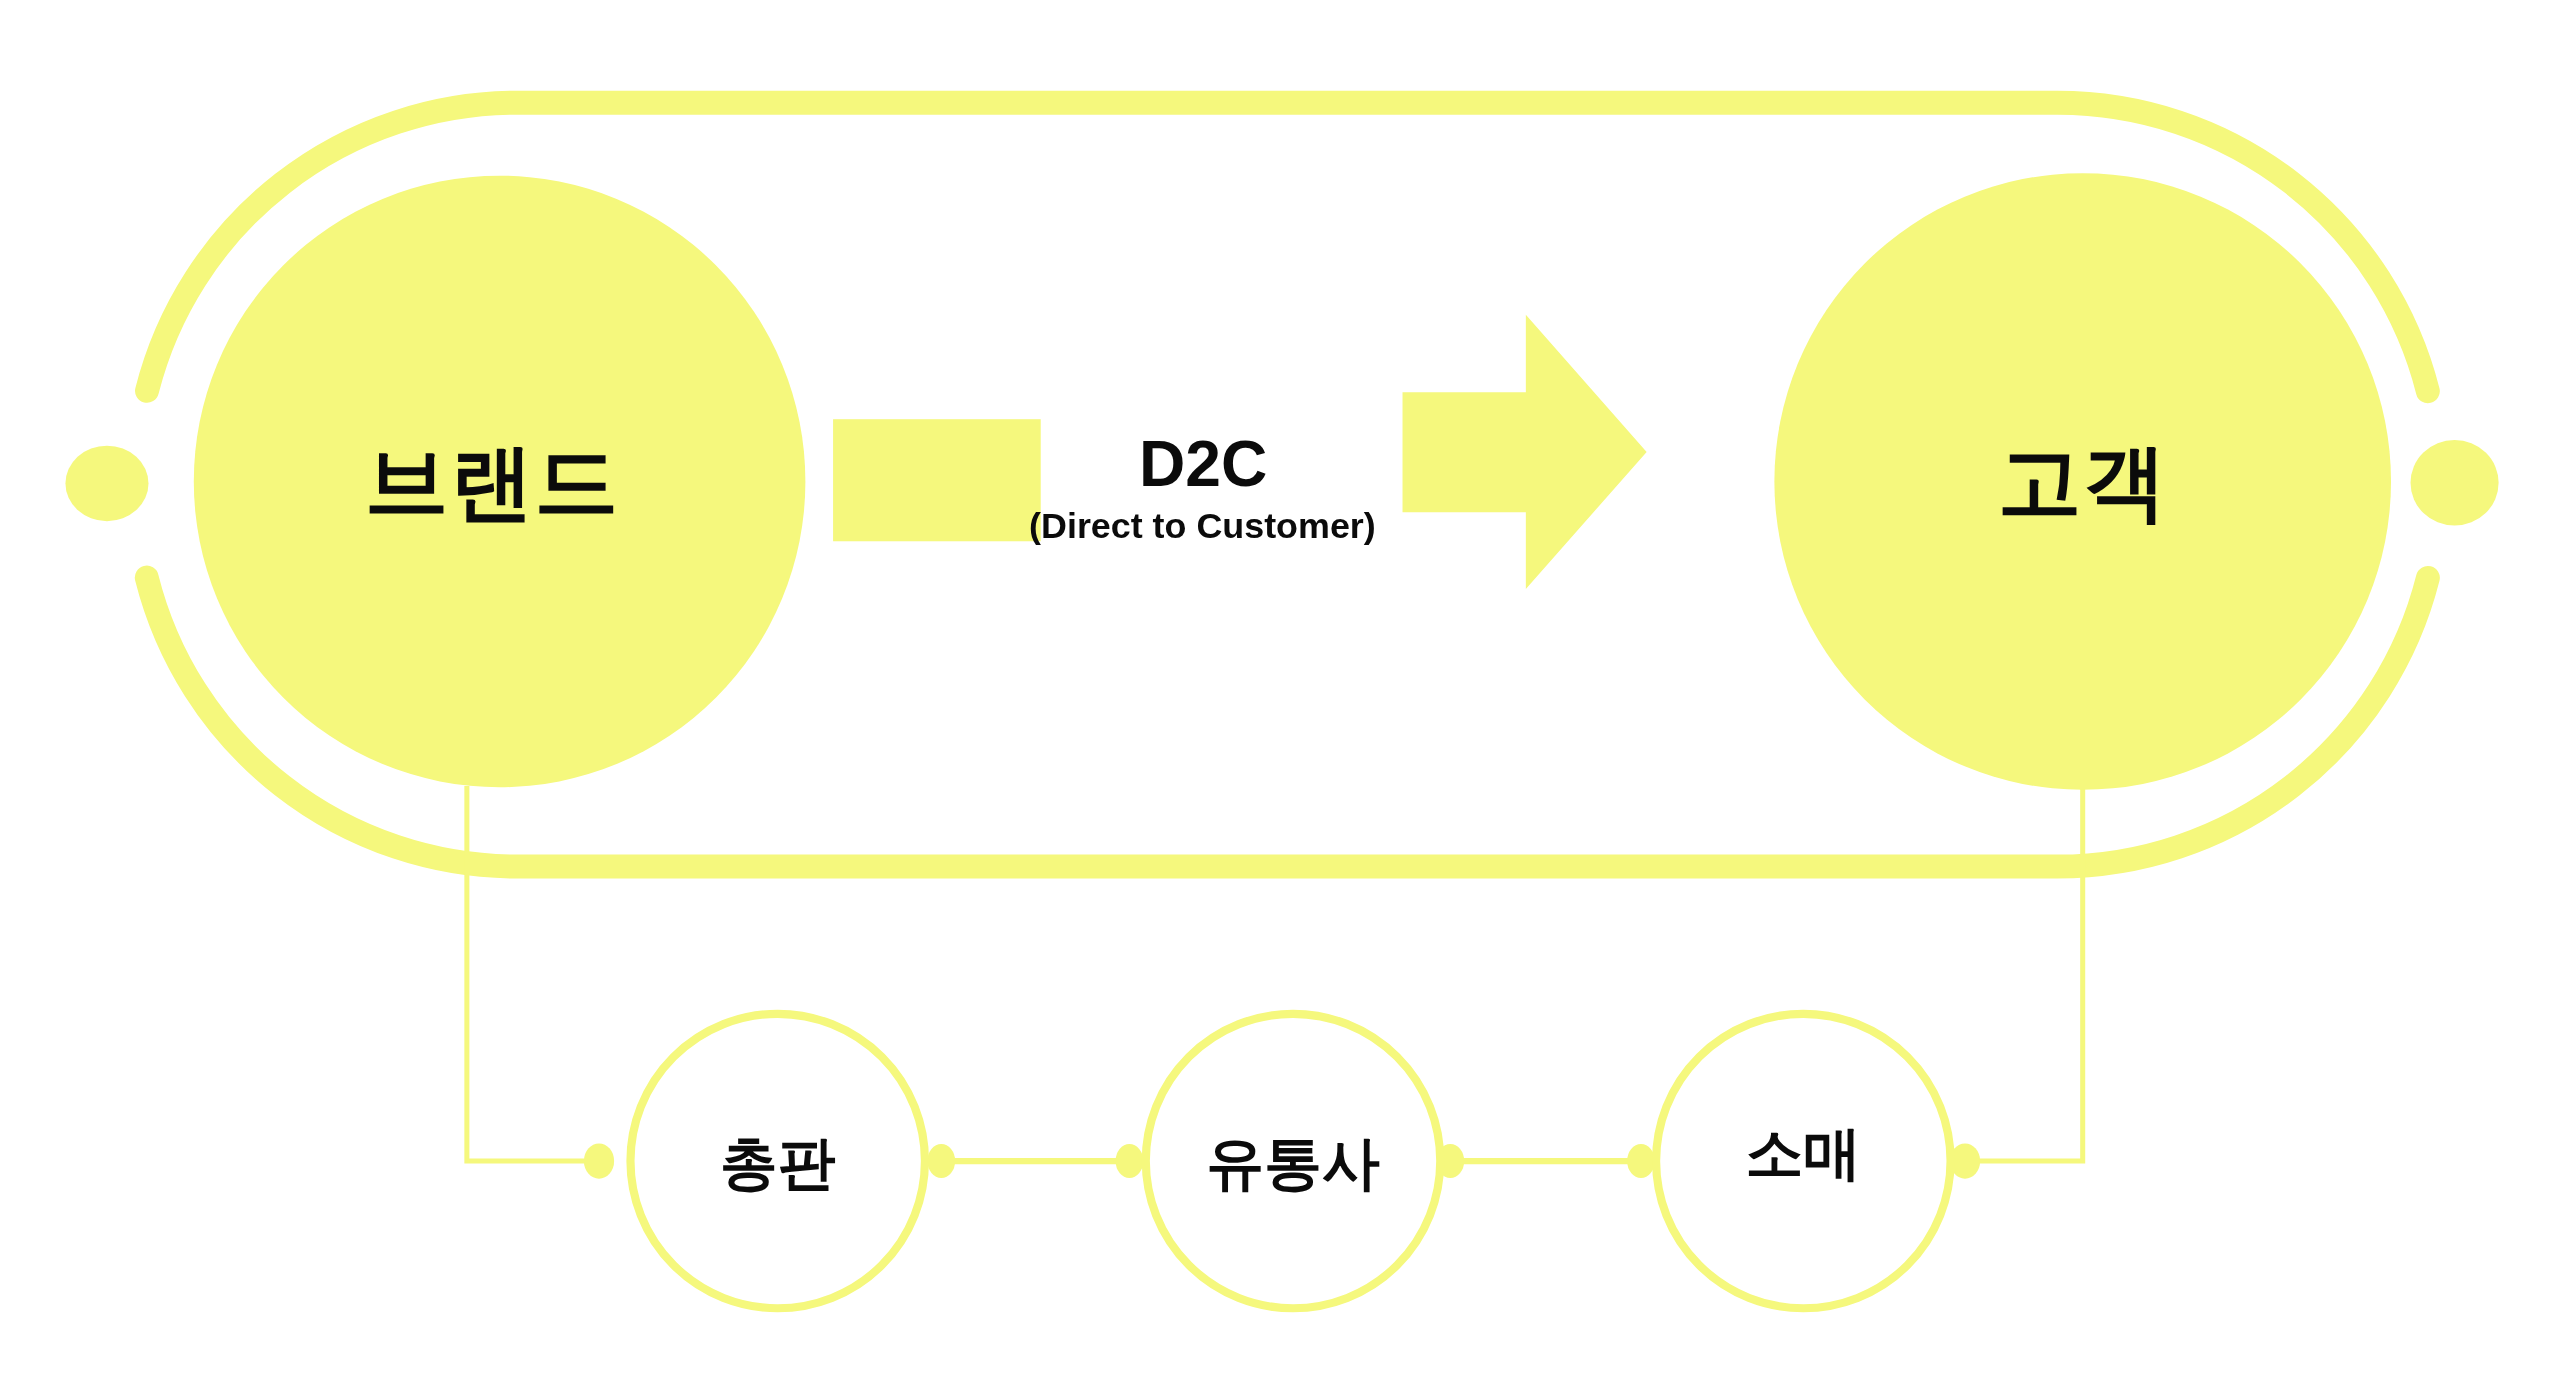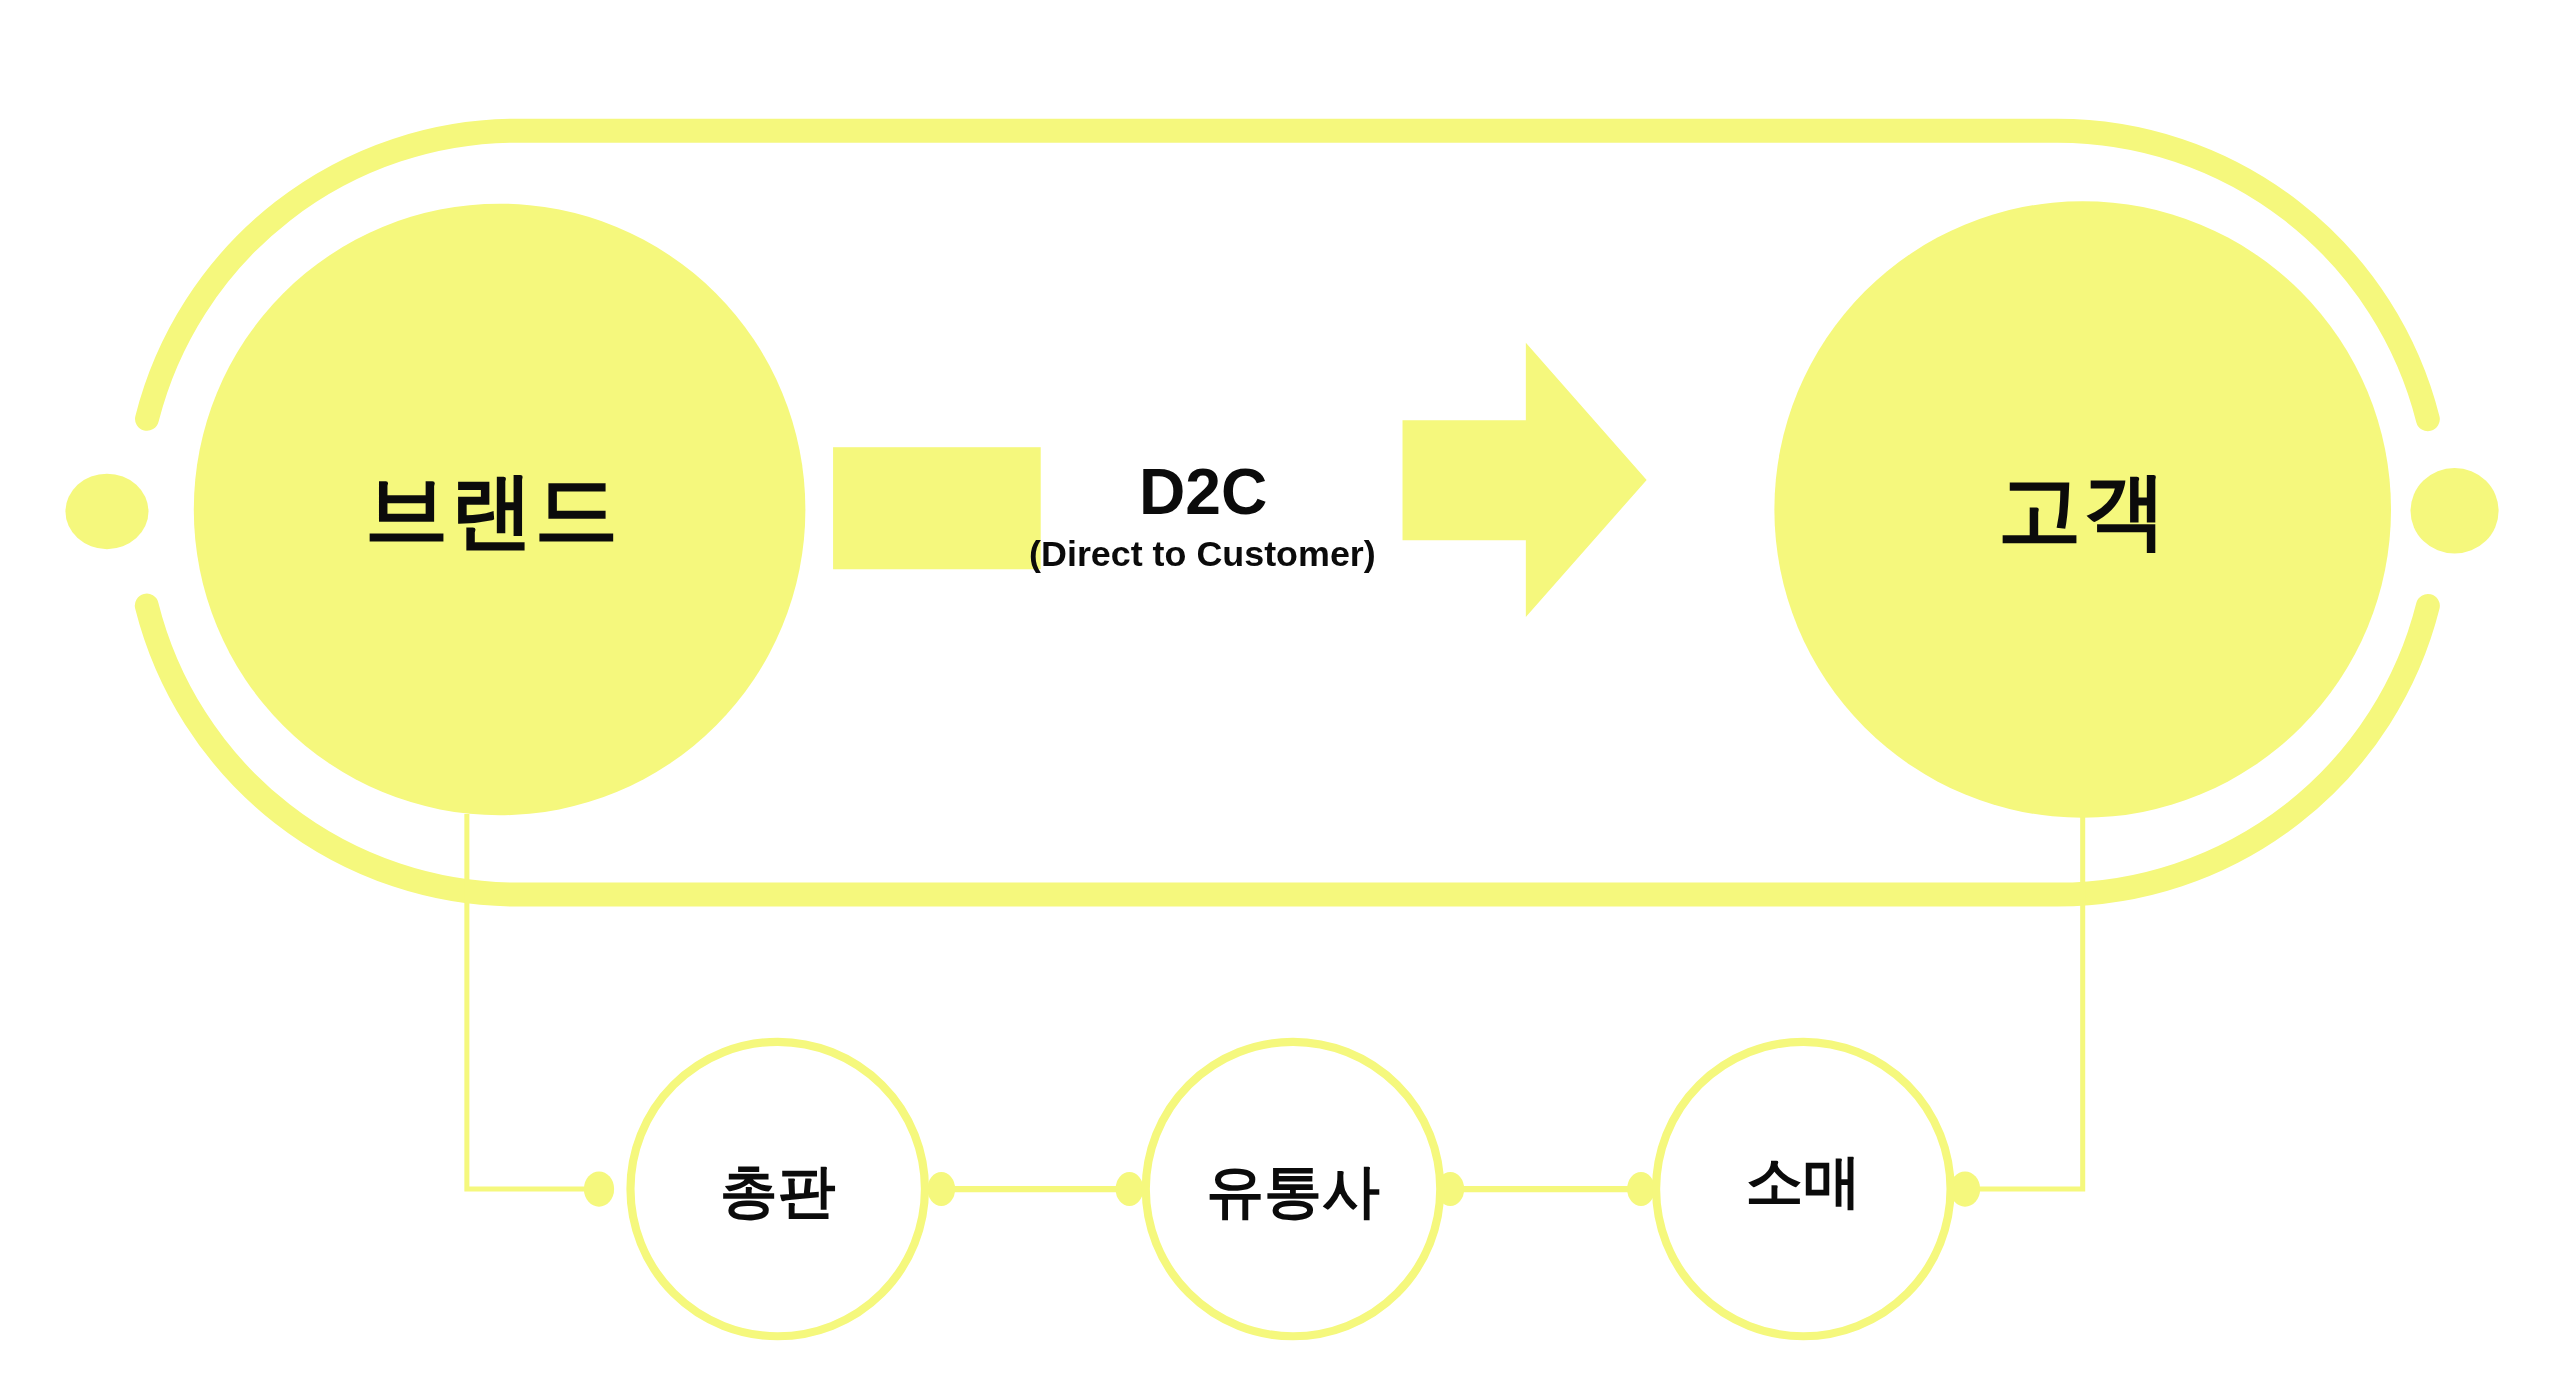--- a/index.html
+++ b/index.html
@@ -8,21 +8,20 @@
     background: #ffffff;
     width: 2576px;
     height: 1394px;
     overflow: hidden;
   }
   .stage {
     position: relative;
     width: 2576px;
     height: 976px;
     background: #ffffff;
-    margin-top: 28px;
   }
   svg {
     display: block;
   }
   text {
     font-family: "Liberation Sans", "DejaVu Sans", sans-serif;
     fill: #0b0b0b;
     text-anchor: middle;
   }
   .label-node-xl {

